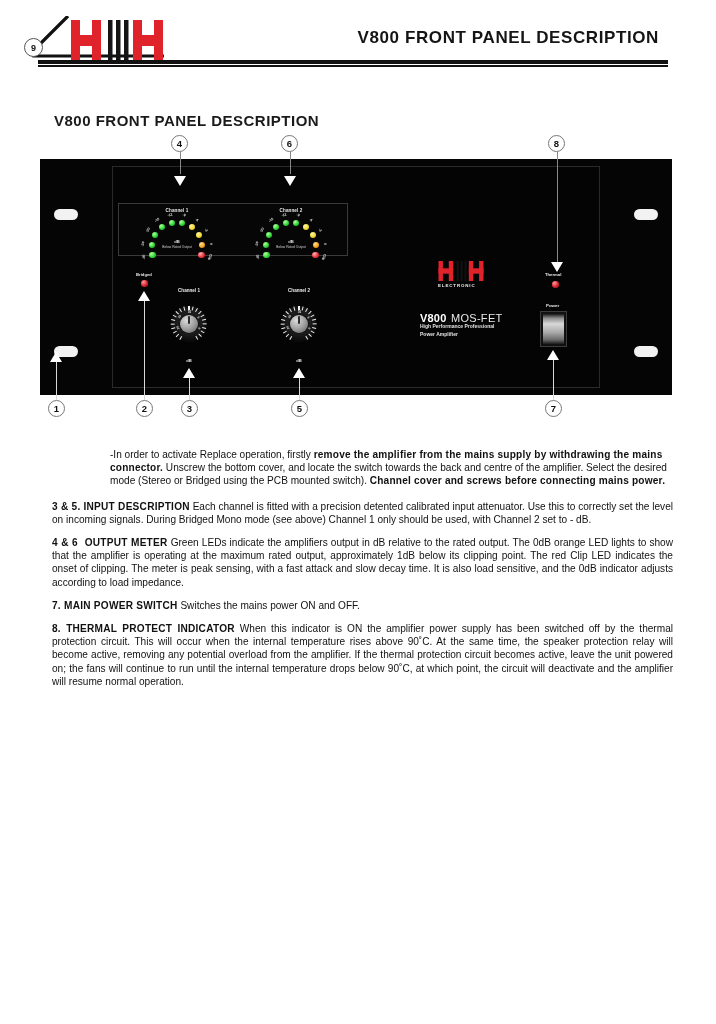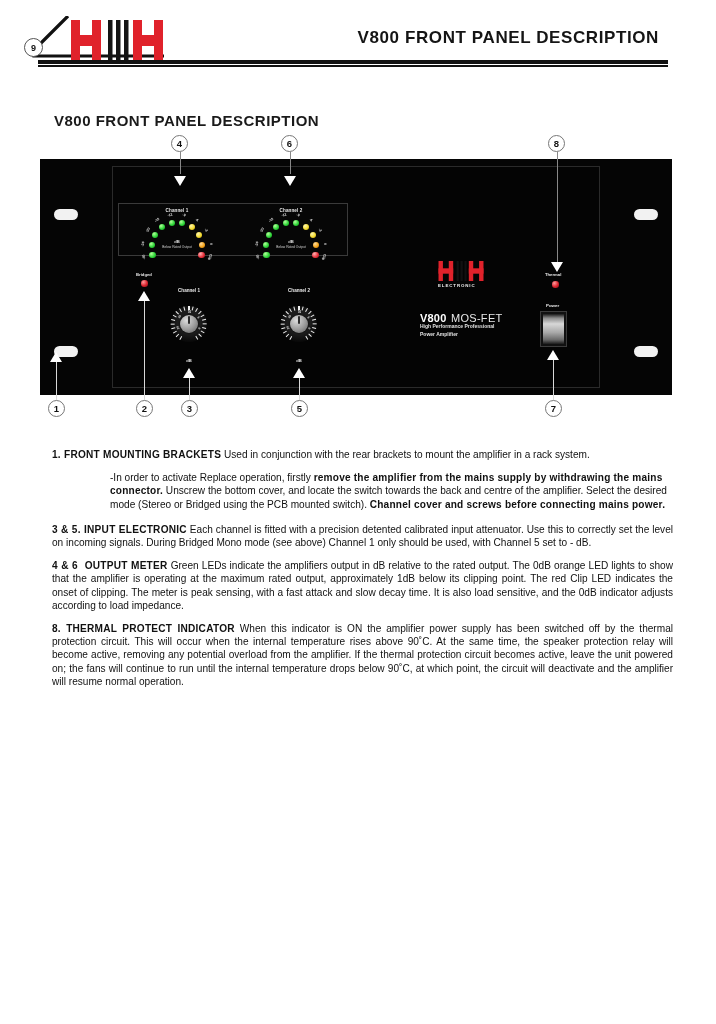--- a/index.html
+++ b/index.html
@@ -368,36 +368,36 @@
   <div class="arrow-up" style="left:50px; top:352px;"></div>
   <div class="leader-white" style="left:56px; top:361px; height:39px;"></div>
 
   <div class="callout" style="left:48px;  top:400px;">1</div>
   <div class="callout" style="left:136px; top:400px;">2</div>
   <div class="callout" style="left:181px; top:400px;">3</div>
   <div class="callout" style="left:291px; top:400px;">5</div>
   <div class="callout" style="left:545px; top:400px;">7</div>
 
   <div class="body-text">
-    <div class="para">
-      <span class="hdr">1.</span><span class="hdr">&nbsp;</span><span class="hdr">FRONT MOUNTING BRACKETS</span><span> Used in conjunction with the rear brackets  to mount the amplifier in a rack system.</span>
-    </div>
 
 
     <div class="para para-indent">
       <span>-In order to activate Replace operation, firstly </span><b>remove the amplifier from the mains supply by withdrawing the mains connector.</b><span>  Unscrew the bottom cover, and locate the switch towards the back and centre of the amplifier.  Select the desired mode (Stereo or Bridged using the PCB mounted switch).  </span><b>Channel cover and screws before connecting mains power.</b>
     </div>
 
     <div class="para">
-      <span class="hdr">3 &amp; 5.</span><span class="hdr">&nbsp;</span><span class="hdr">INPUT ELECTRONIC</span><span> Each channel is fitted with a precision detented calibrated input attenuator. Use this to correctly set the level on incoming signals.  During Bridged Mono mode (see above) Channel 1 only should be used, with Channel 5 set to -   dB.</span>
+      <span class="hdr">3 &amp; 5.</span><span class="hdr">&nbsp;</span><span class="hdr">INPUT DESCRIPTION</span><span> Each channel is fitted with a precision detented calibrated input attenuator. Use this to correctly set the level on incoming signals.  During Bridged Mono mode (see above) Channel 1 only should be used, with Channel 2 set to -   dB.</span>
     </div>
 
     <div class="para">
       <span class="hdr">4 &amp; 6</span><span class="hdr">&nbsp;&nbsp;</span><span class="hdr">OUTPUT METER</span><span> Green LEDs indicate the amplifiers output in dB relative to the rated output. The 0dB orange LED lights to show that the amplifier is operating at the maximum rated output, approximately 1dB below its clipping point. The red Clip LED indicates the onset of clipping. The meter is peak sensing, with a fast attack and slow decay time.  It is also load sensitive, and the 0dB indicator adjusts according to load impedance.</span>
     </div>
 
+    <div class="para">
+      <span class="hdr">7.</span><span class="hdr">&nbsp;</span><span class="hdr">MAIN POWER SWITCH</span><span> Switches the mains power ON and OFF.</span>
+    </div>
 
     <div class="para">
       <span class="hdr">8.</span><span class="hdr">&nbsp;</span><span class="hdr">THERMAL PROTECT INDICATOR</span><span> When this indicator is ON the amplifier power supply has been switched off by the thermal protection circuit. This will occur when the internal temperature rises above 90˚C. At the same time, the speaker protection relay will become active, removing any potential overload from the amplifier. If the thermal protection circuit becomes active, leave the unit powered on; the fans will continue to run until the internal temperature drops below 90˚C,  at which point, the circuit will deactivate and the amplifier will resume normal operation.</span>
     </div>
   </div>
 
 </div>
 
 </body></html>

